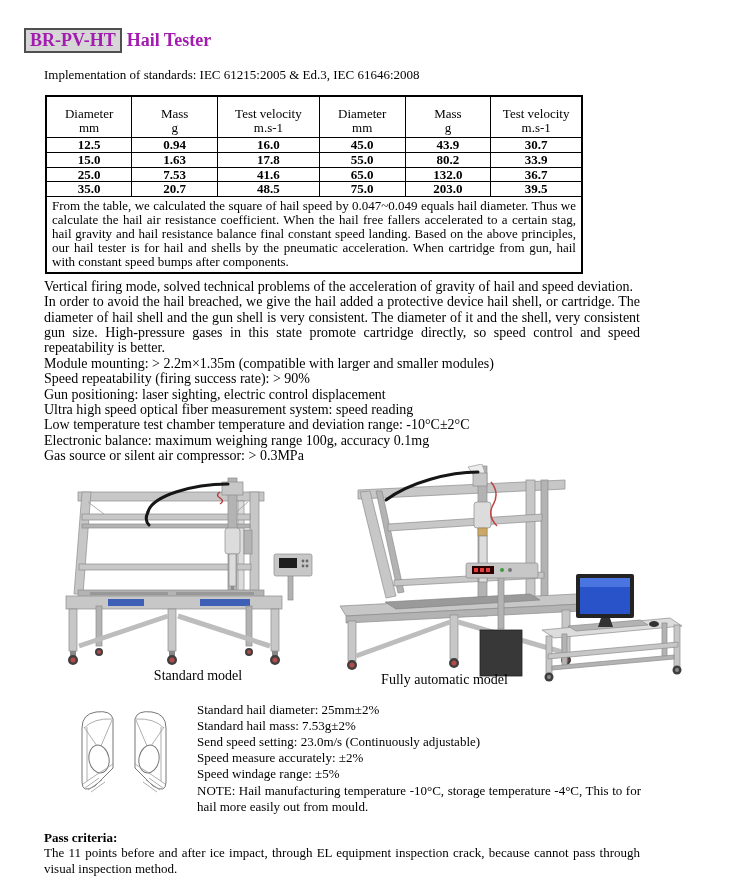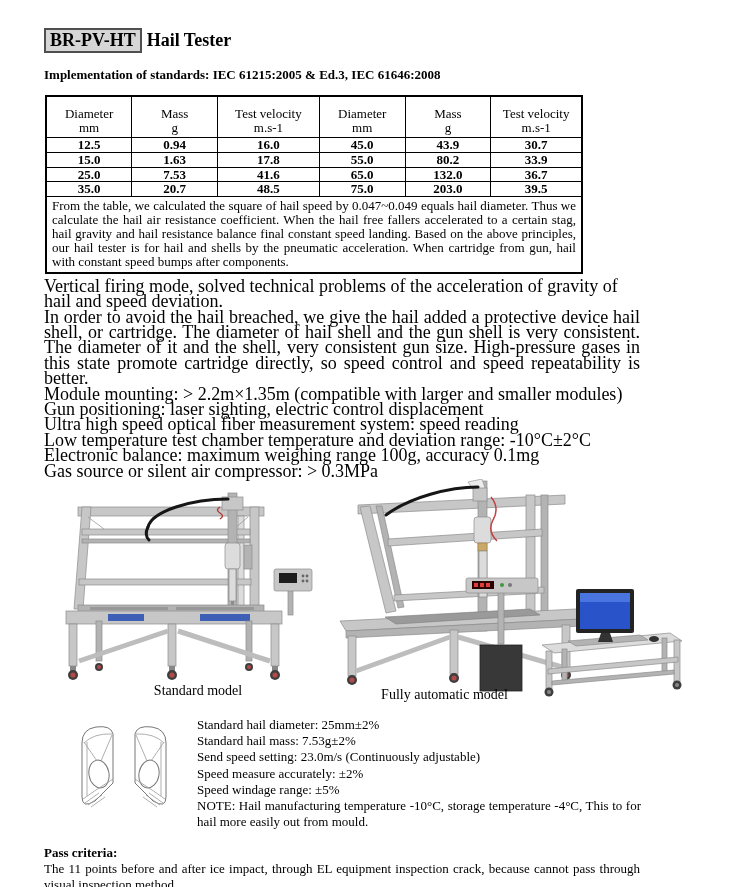--- a/index.html
+++ b/index.html
@@ -1,38 +1,38 @@
 <!DOCTYPE html>
 <html><head>
 <meta charset="utf-8">
 <style>
   html,body { margin:0; padding:0; }
   body {
     width:750px; height:887px; background:#ffffff;
     font-family:"Liberation Serif", serif; color:#000;
     overflow:hidden;
   }
-  .title { margin:28px 0 0 44px; font-size:18px; font-weight:bold; color:#000000; }
+  .title { margin:28px 0 0 24px; font-size:18px; font-weight:bold; color:#a21caf; }
   .model-box {
     display:inline-block; border:2px solid #4f4f4f; background:#d6d6d6;
     padding:0 4px; line-height:21px;
   }
   .title-rest { margin-left:5px; }
-  .standards { margin:14px 0 0 44px; font-size:13px;font-weight:bold; }
+  .standards { margin:14px 0 0 44px; font-size:13px; }
 
   table.spec {
     border-collapse:collapse; margin:12px 0 0 45px; width:538px;
     font-size:13px; border:2px solid #000;
   }
   .spec th, .spec td { border:1px solid #000; text-align:center; font-weight:normal; padding:0; }
   .spec th { padding:10px 0 2px; line-height:14px; }
   .spec td.cell { line-height:13.8px;font-weight:bold; }
   .spec td.note { text-align:justify; padding:2px 5px 3px; line-height:13.9px; }
 
-  .bodytext { margin:5px 0 0 44px; width:596px; font-size:18px; line-height:15.4px; }
+  .bodytext { margin:5px 0 0 44px; width:596px; font-size:14px; line-height:15.4px; }
   .bodytext p { margin:0; }
   .just { text-align:justify; }
 
   .figures { position:relative; height:230px; }
   .fig-std { position:absolute; left:52px; top:8px; }
   .fig-auto { position:absolute; left:330px; top:0; }
   .caption { position:absolute; font-size:14px; text-align:center; }
   .cap-std { left:118px; top:204px; width:160px; }
   .cap-auto { left:357px; top:208px; width:175px; }
 
@@ -111,20 +111,21 @@
     <tr>
       <td class="note" colspan="6">From the table, we calculated the square of hail speed by 0.047~0.049 equals hail diameter. Thus we calculate the hail air resistance coefficient. When the hail free fallers accelerated to a certain stag, hail gravity and hail resistance balance final constant speed landing. Based on the above principles, our hail tester is for hail and shells by the pneumatic acceleration. When cartridge from gun, hail with constant speed bumps after components.</td>
     </tr>
   </tbody>
 </table>
 
 <div class="bodytext">
   <p>Vertical firing mode, solved technical problems of the acceleration of gravity of hail and speed deviation.</p>
   <p class="just">In order to avoid the hail breached, we give the hail added a protective device hail shell, or cartridge. The diameter of hail shell and the gun shell is very consistent. The diameter of it and the shell, very consistent gun size. High-pressure gases in this state promote cartridge directly, so speed control and speed repeatability is better.</p>
   <p>Module mounting: &gt; 2.2m×1.35m (compatible with larger and smaller modules)</p>
+  <p>Speed repeatability (firing success rate): &gt; 90%</p>
   <p>Gun positioning: laser sighting, electric control displacement</p>
   <p>Ultra high speed optical fiber measurement system: speed reading</p>
   <p>Low temperature test chamber temperature and deviation range: -10°C±2°C</p>
   <p>Electronic balance: maximum weighing range 100g, accuracy 0.1mg</p>
   <p>Gas source or silent air compressor: &gt; 0.3MPa</p>
 </div>
 
 <div class="figures">
 
   <svg class="fig-std" width="272" height="198" viewBox="0 0 272 198">

